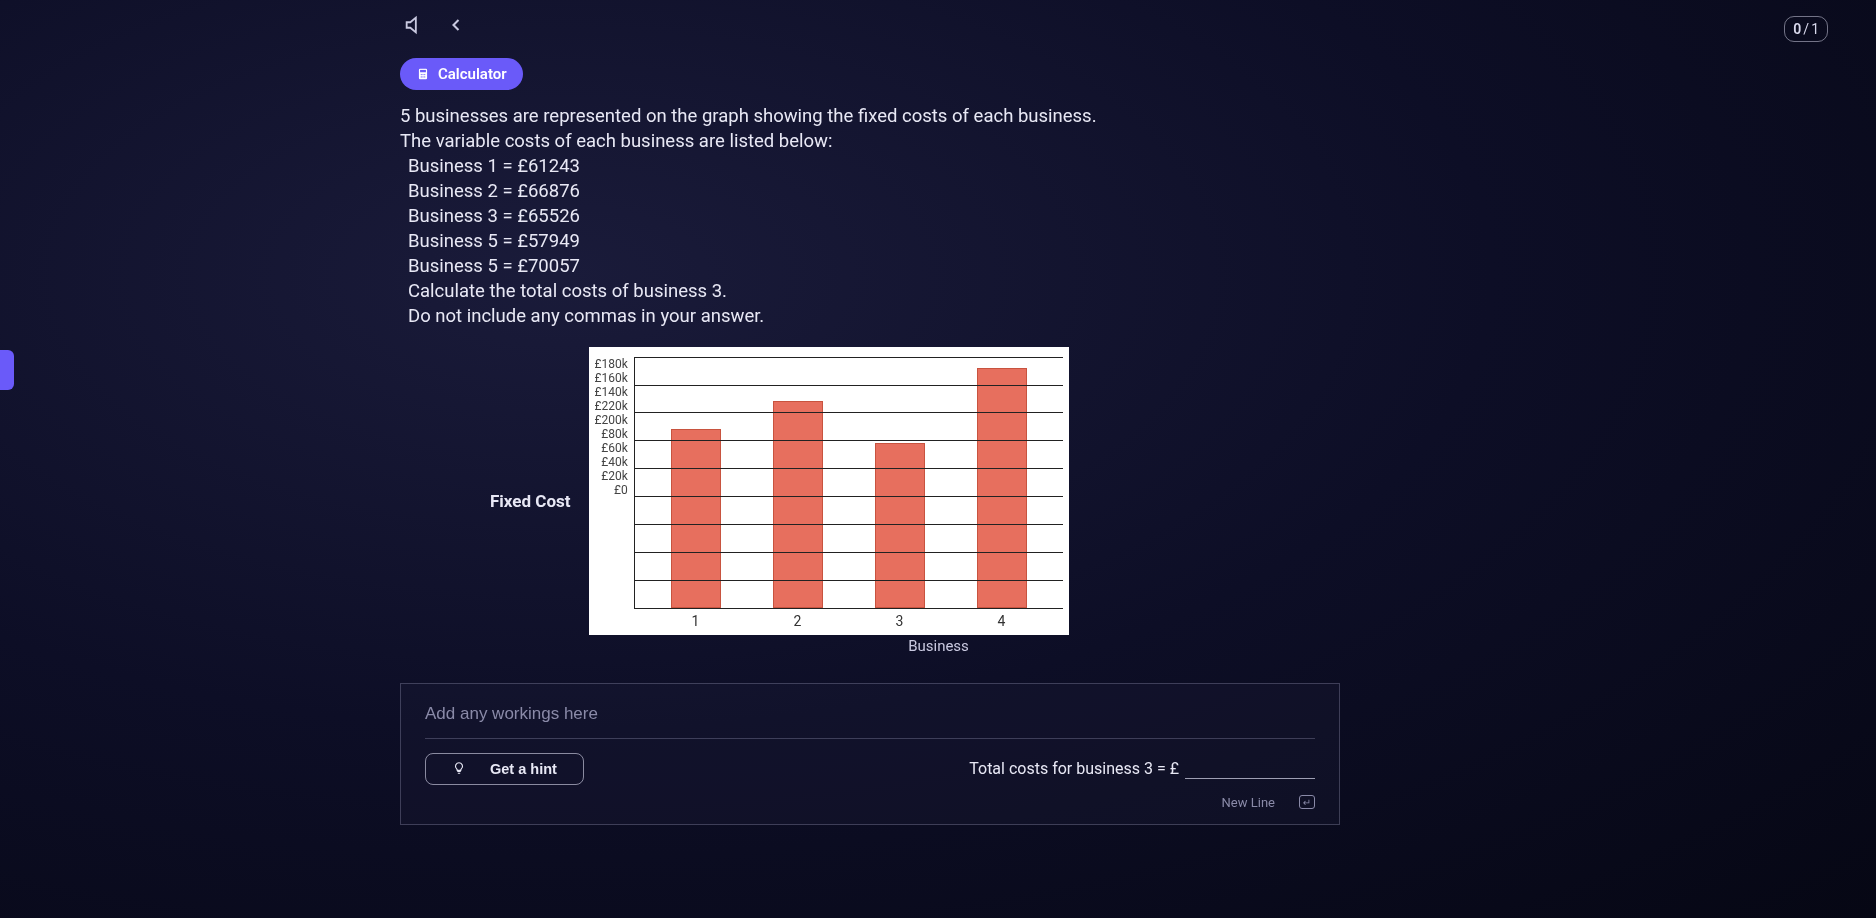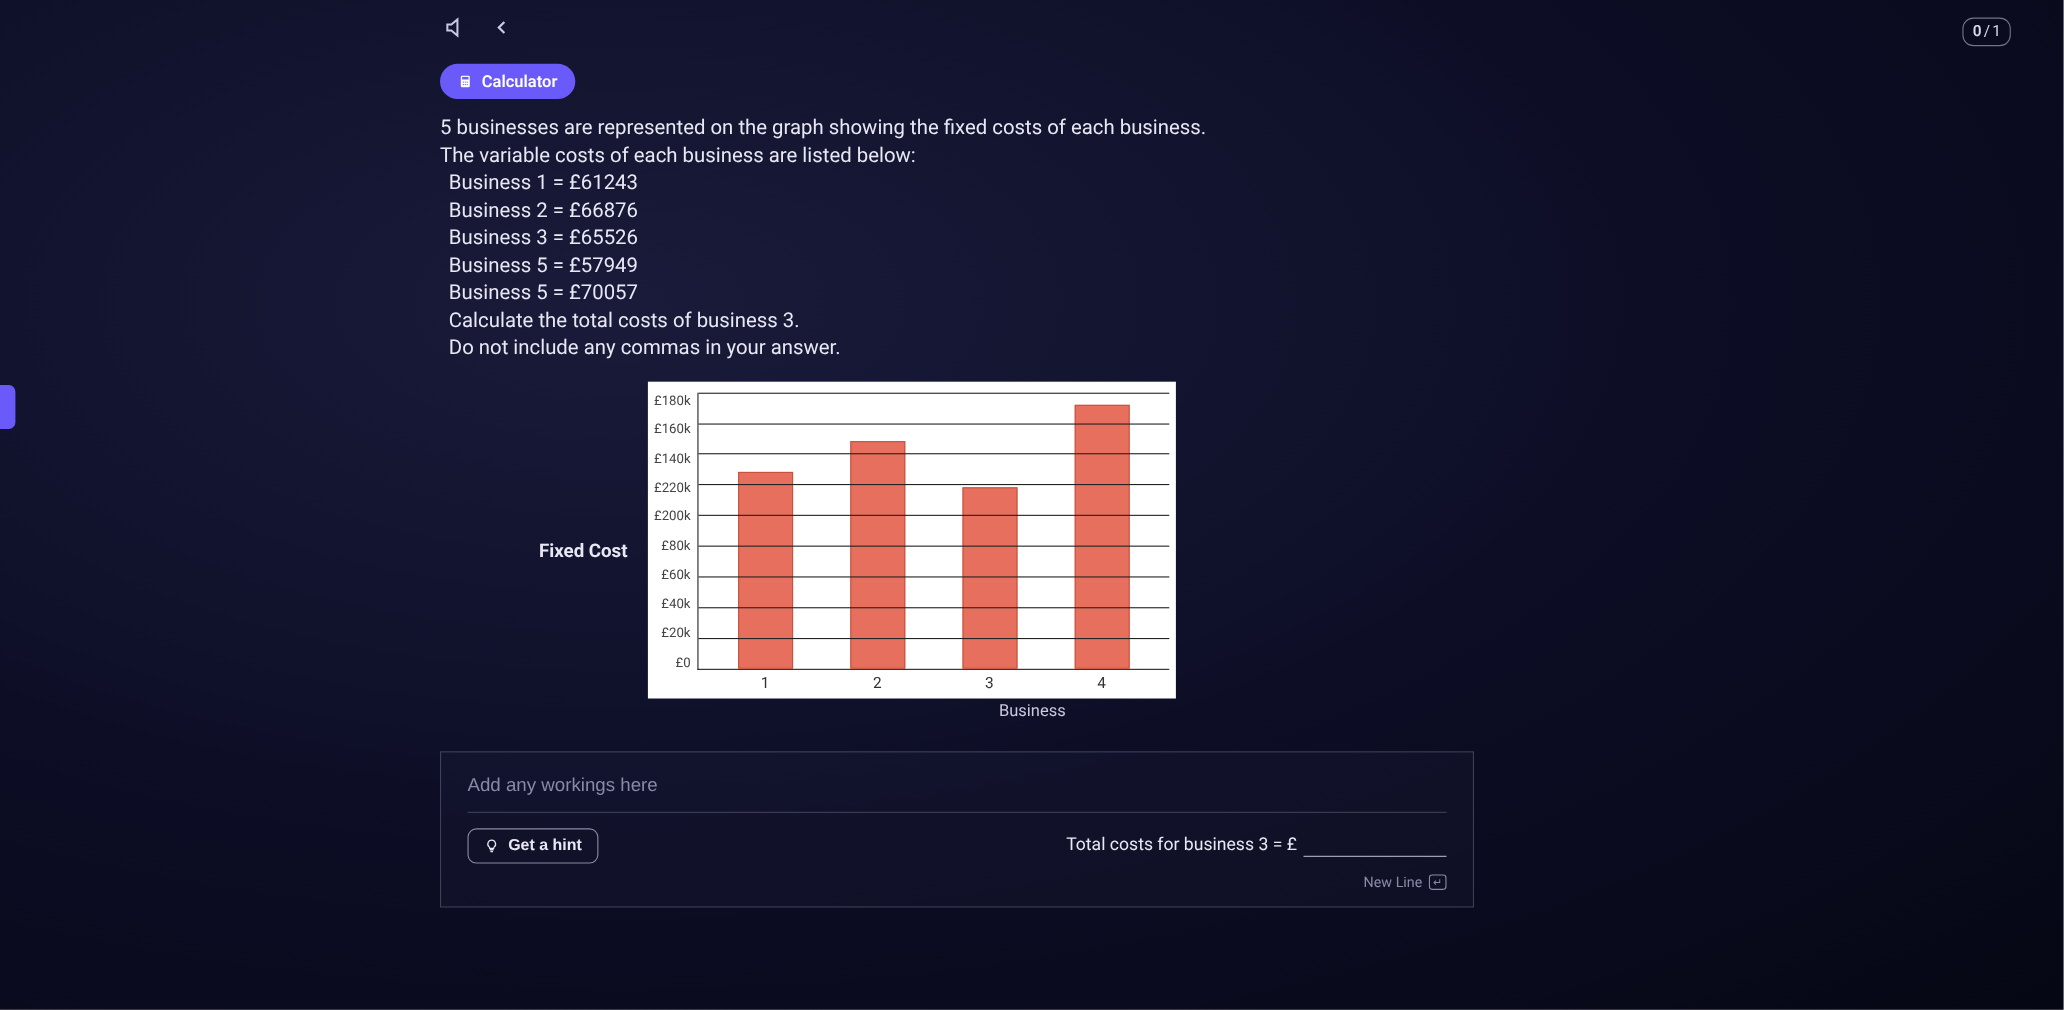--- a/index.html
+++ b/index.html
@@ -70,21 +70,21 @@
     padding: 10px 6px 6px 6px;
     position: relative;
   }
   .plot-wrap {
     display: flex;
     align-items: stretch;
   }
   .yticks {
     display: flex;
     flex-direction: column;
-    justify-content: space-between;
+    justify-content: flex-start;
     text-align: right;
     padding-right: 6px;
     height: 252px;
     font-size: 12px;
     color: #444;
   }
   .plot {
     position: relative;
     flex: 1;
     height: 252px;
@@ -147,25 +147,25 @@
     background: rgba(200,200,230,0.25);
     margin-bottom: 14px;
   }
   .answer-row {
     display: flex;
     align-items: center;
     justify-content: space-between;
     gap: 20px;
   }
   .hint-btn {
-    display: inline-flex; align-items: center; gap: 8px;
+    display: inline-flex; align-items: flex-start; gap: 24px;
     border: 1.5px solid rgba(220,220,240,0.6);
     background: transparent;
     color: #e8e8f5;
-    padding: 7px 14px;
+    padding: 7px 26px;
     border-radius: 8px;
     font-size: 14.5px;
     font-weight: 600;
     cursor: pointer;
   }
   .ans-right {
     display: flex;
     align-items: baseline;
     gap: 6px;
     color: #e8e8f5;
@@ -182,21 +182,21 @@
     text-align: center;
   }
   .newline {
     text-align: right;
     margin-top: 10px;
     color: #8a8aa8;
     font-size: 13px;
     display: flex;
     justify-content: flex-end;
     align-items: center;
-    gap: 6px;
+    gap: 24px;
   }
   .enter-key {
     display:inline-flex; align-items:center; justify-content:center;
     border:1px solid #8a8aa8; border-radius:3px;
     width:16px; height:14px; font-size:10px;
   }
   .score-badge {
     position: absolute;
     top: 16px; right: 8px;
     border: 1.5px solid rgba(220,220,240,0.5);

